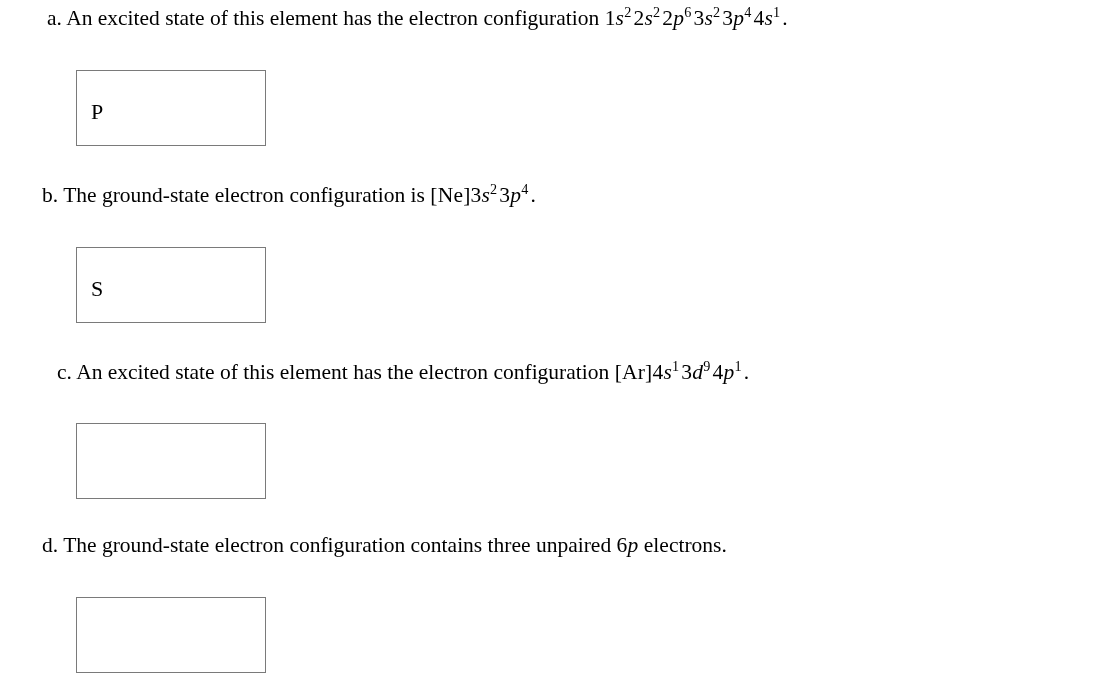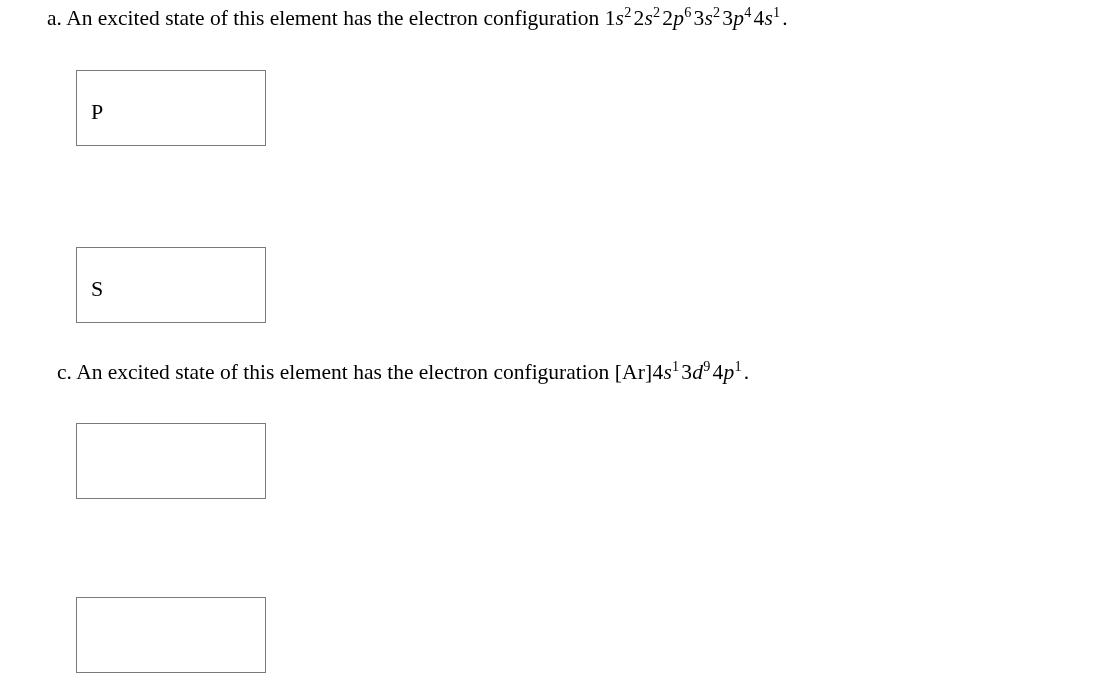--- a/index.html
+++ b/index.html
@@ -86,25 +86,37 @@
 <div class="page">
 
   <div class="item prompt" id="itemA">
     <span class="label">a.</span>
     <span>An excited state of this element has the electron configuration</span>
     <span class="cfg">
       <span class="grp"><span class="num">1</span><span class="mathvar">s</span><sup class="exp">2</sup></span><span class="grp"><span class="num">2</span><span class="mathvar">s</span><sup class="exp">2</sup></span><span class="grp"><span class="num">2</span><span class="mathvar">p</span><sup class="exp">6</sup></span><span class="grp"><span class="num">3</span><span class="mathvar">s</span><sup class="exp">2</sup></span><span class="grp"><span class="num">3</span><span class="mathvar">p</span><sup class="exp">4</sup></span><span class="grp"><span class="num">4</span><span class="mathvar">s</span><sup class="exp">1</sup></span></span><span>.</span>
   </div>
   <input class="answer-box" id="boxA" type="text" value="P" style="">
 
+  <div class="item prompt" id="itemB">
+    <span class="label">b.</span>
+    <span>The ground-state electron configuration is</span>
+    <span class="cfg">
+      <span class="mathup">[Ne]</span><span class="grp"><span class="num">3</span><span class="mathvar">s</span><sup class="exp">2</sup></span><span class="grp"><span class="num">3</span><span class="mathvar">p</span><sup class="exp">4</sup></span></span><span>.</span>
+  </div>
   <input class="answer-box" id="boxB" type="text" value="S" style="">
 
   <div class="item prompt" id="itemC">
     <span class="label">c.</span>
     <span>An excited state of this element has the electron configuration</span>
     <span class="cfg">
       <span class="mathup">[Ar]</span><span class="grp"><span class="num">4</span><span class="mathvar">s</span><sup class="exp">1</sup></span><span class="grp"><span class="num">3</span><span class="mathvar">d</span><sup class="exp">9</sup></span><span class="grp"><span class="num">4</span><span class="mathvar">p</span><sup class="exp">1</sup></span></span><span>.</span>
   </div>
   <input class="answer-box" id="boxC" type="text" value="" style="">
 
+  <div class="item prompt" id="itemD">
+    <span class="label">d.</span>
+    <span>The ground-state electron configuration contains three unpaired</span>
+    <span class="cfg"><span class="num">6</span><span class="mathvar">p</span></span>
+    <span>electrons.</span>
+  </div>
   <input class="answer-box" id="boxD" type="text" value="" style="">
 
 </div>
 
 </body></html>

